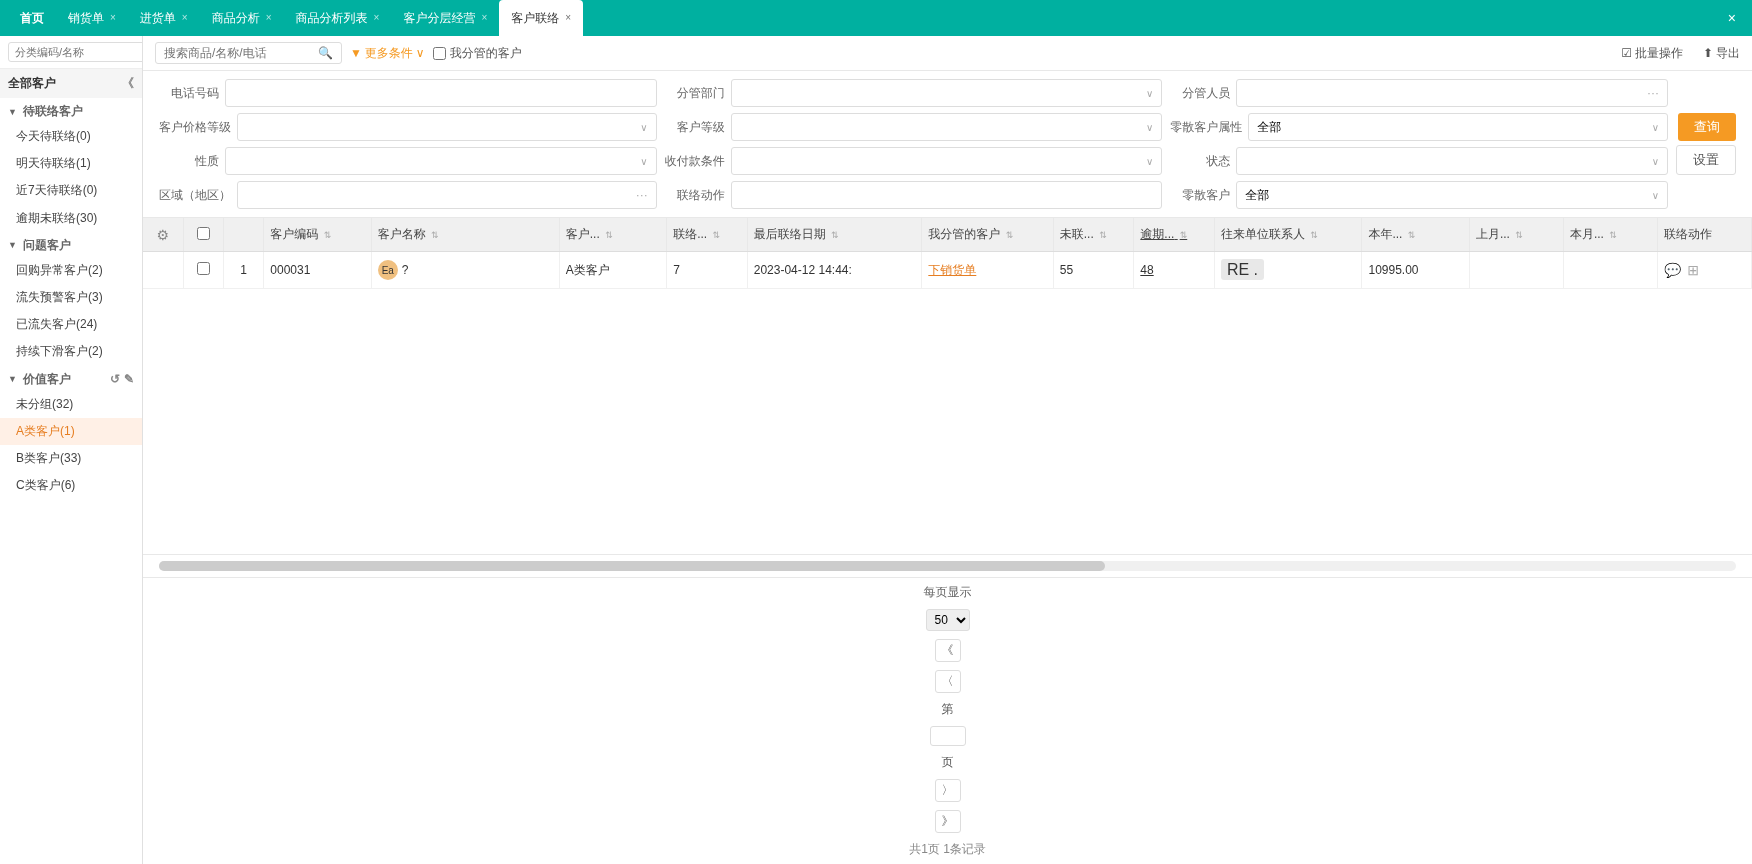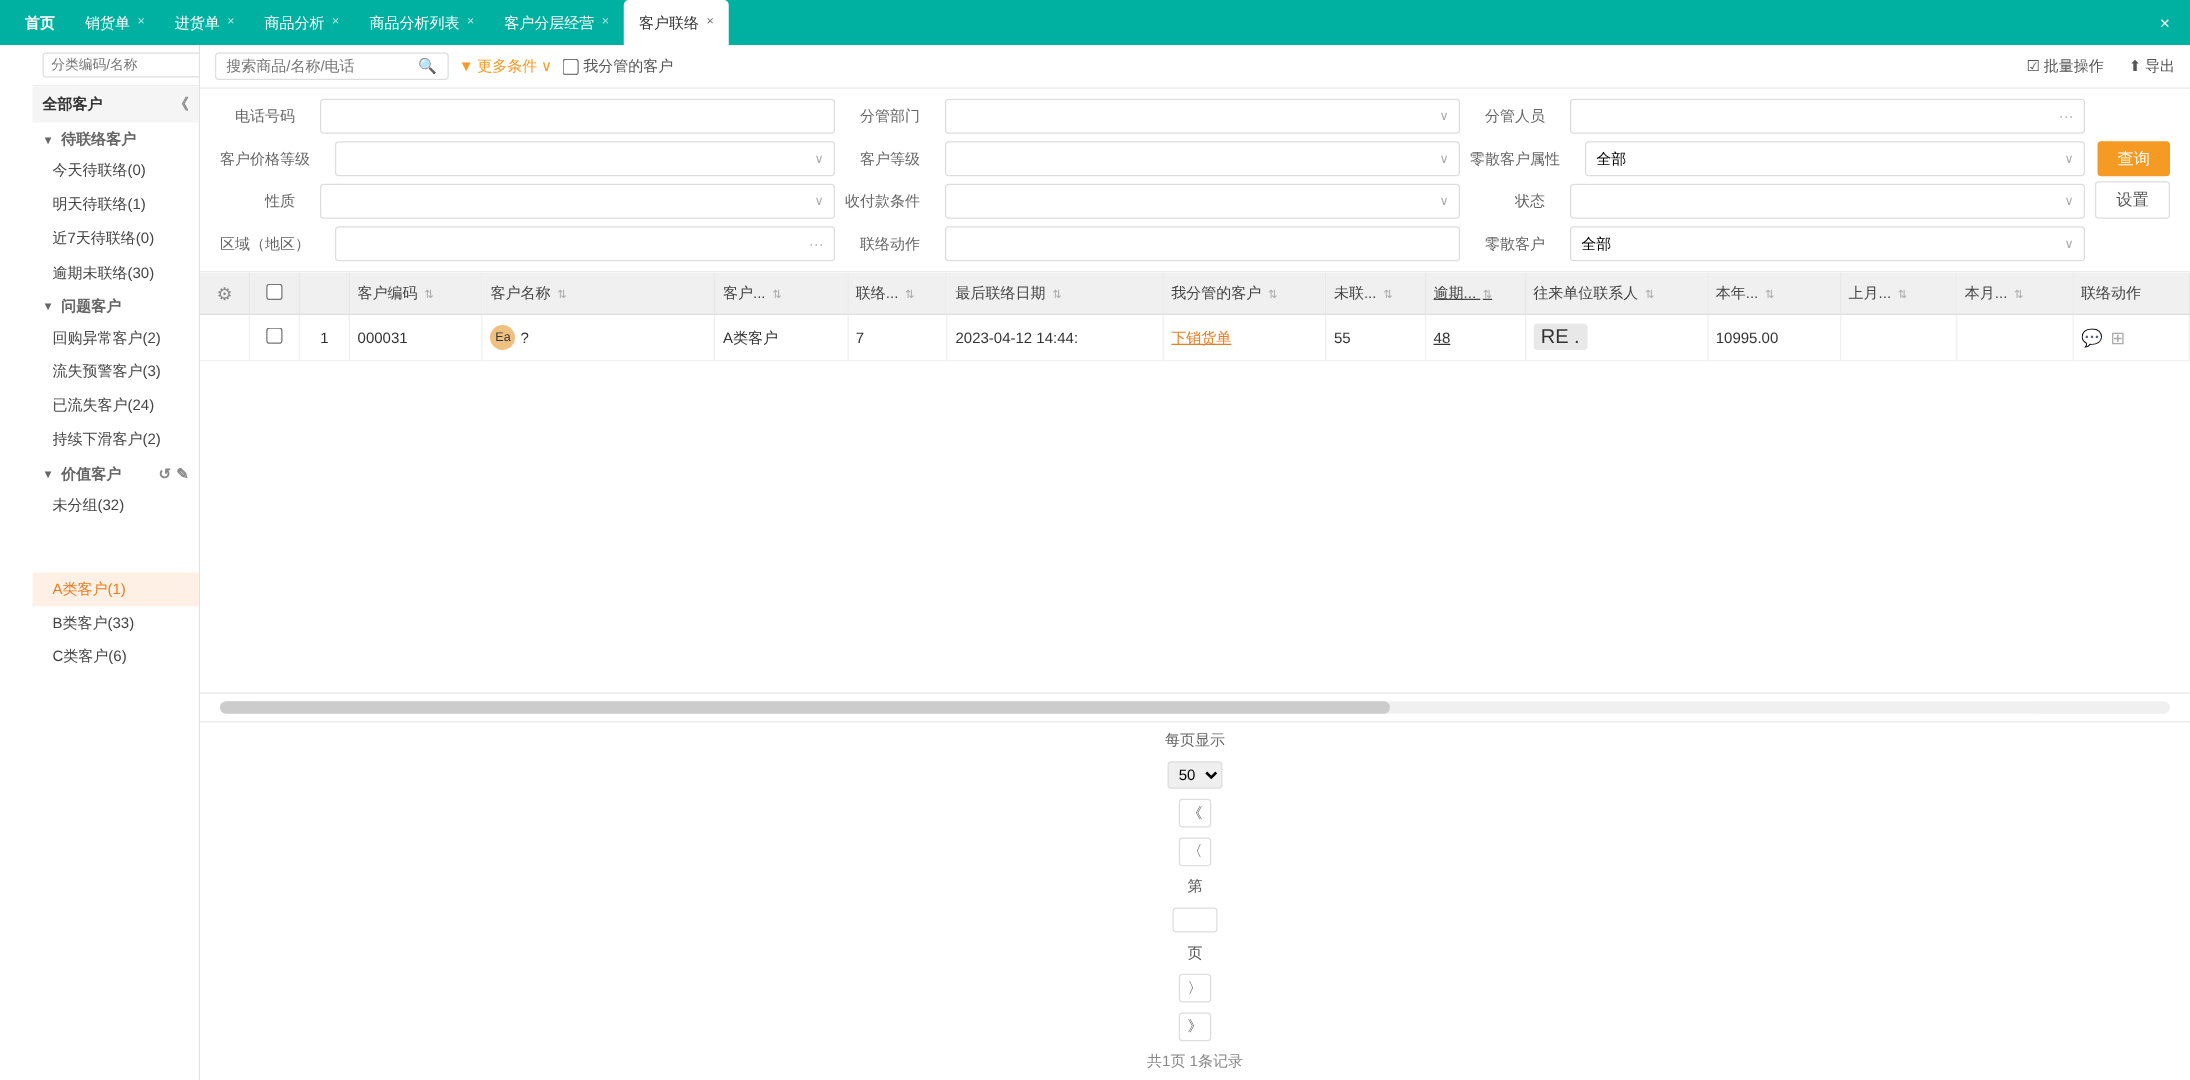--- a/index.html
+++ b/index.html
@@ -27,24 +27,23 @@
     .top-nav .spacer { flex: 1; }
     .top-nav .close-btn { color: white; cursor: pointer; font-size: 14px; padding: 0 8px; }
 
     
     .main-layout {
       display: flex; height: calc(864px - 36px);
     }
 
     
     .sidebar {
-      width: 160px; background: white; border-right: 1px solid #e0e0e0;
+      width: 143px; background: white; border-right: 1px solid #e0e0e0;
       display: flex; flex-direction: column; overflow-y: auto;
       flex-shrink: 0;
-      padding-left: 26px;
     }
     .sidebar-search {
       display: flex; align-items: center;
       padding: 6px 8px; border-bottom: 1px solid #eee;
       gap: 4px;
     }
     .sidebar-search input {
       flex: 1; border: 1px solid #ddd; border-radius: 3px;
       padding: 3px 6px; font-size: 11px; outline: none;
     }
@@ -59,21 +58,21 @@
     .sidebar-group-label {
       padding: 5px 8px 3px; font-weight: bold; color: #666;
       font-size: 11px; display: flex; align-items: center; gap: 3px;
     }
     .sidebar-group-label .arrow { font-size: 9px; }
 
     .sidebar-item {
       padding: 4px 8px 4px 16px; cursor: pointer; color: #444;
       line-height: 1.6;
     }
-    .sidebar-item.active { background: #fff0e6; color: #e67e22; margin-top: 40px; }
+    .sidebar-item.active { background: #fff0e6; color: #e67e22; }
 
     
     .content {
       flex: 1; display: flex; flex-direction: column; background: #f5f5f5;
       overflow: hidden;
     }
 
     
     .filter-bar {
       display: flex; align-items: center; padding: 6px 12px;
@@ -99,21 +98,21 @@
     
     .adv-filter {
       background: white; border-bottom: 1px solid #e8e8e8;
       padding: 8px 16px; flex-shrink: 0;
     }
     .filter-row {
       display: flex; align-items: center; margin-bottom: 6px; gap: 8px;
     }
     .filter-row:last-child { margin-bottom: 0; }
     .filter-cell {
-      display: flex; align-items: center; gap: 20px; flex: 1; justify-content: flex-end;
+      display: flex; align-items: center; gap: 6px; flex: 1; justify-content: flex-end;
     }
     .filter-label { color: #666; white-space: nowrap; min-width: 60px; text-align: right; }
     .filter-input {
       flex: 1; border: 1px solid #ddd; border-radius: 3px; padding: 4px 8px;
       font-size: 12px; outline: none; background: white;
       display: flex; align-items: center; justify-content: space-between; cursor: pointer;
       min-height: 28px;
     }
     .filter-input .caret { color: #aaa; font-size: 10px; }
     .filter-input .dots { color: #aaa; }

